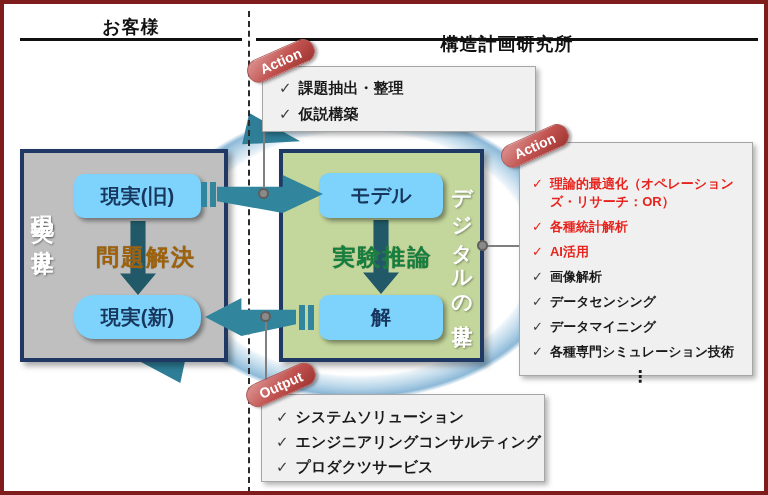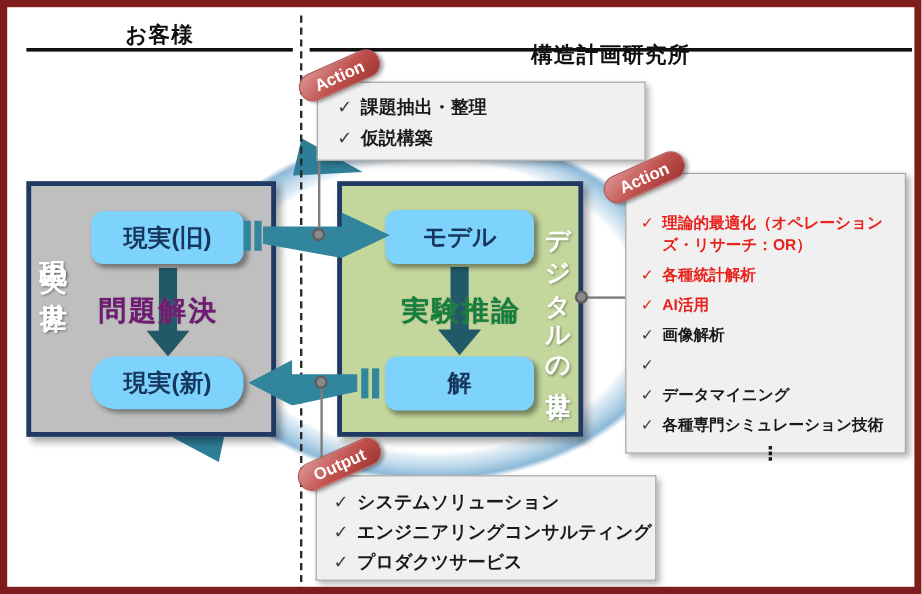--- a/index.html
+++ b/index.html
@@ -1,17 +1,17 @@
 <!DOCTYPE html>
 <html><head>
 <meta charset="utf-8">
 <style>
   * { margin:0; padding:0; box-sizing:border-box; }
   body { background:#fff; font-family:"Liberation Sans","DejaVu Sans",sans-serif; }
-  .stage { position:relative; width:768px; height:495px; background:#ffffff; border:6px solid #7f1d1d; overflow:hidden; }
+  .stage { position:relative; width:768px; height:495px; background:#ffffff; border:4px solid #7f1d1d; overflow:hidden; }
 
   
   .htitle { position:absolute; font-size:18px; font-weight:bold; color:#111; text-align:center; letter-spacing:1px; }
   .hline  { position:absolute; height:3px; background:#111; top:34px; }
   .divider { position:absolute; left:244px; top:7px; height:482px; width:0; border-left:2px dashed #2b2b2b; z-index:2; }
 
   
   .ring { position:absolute; left:147px; top:103px; width:416px; height:293px; border-radius:50%; z-index:1;
           background: radial-gradient(closest-side, rgba(255,255,255,0) 83%, #e7f1f8 85%, #bcd8ea 91%, #8db9d8 97%, rgba(141,185,216,0) 100%); }
   .tri-top { position:absolute; left:241px; top:115px; width:0; height:0; z-index:1;
@@ -29,21 +29,21 @@
   .vlabel.digital { left:444px; top:170px; font-size:21px; }
 
   .node { position:absolute; background:#7dd3fc; border-radius:10px; box-shadow:3px 3px 4px rgba(0,0,0,0.4);
           display:flex; align-items:center; justify-content:center; font-size:20px; font-weight:bold; color:#17365d; z-index:4; }
   .node.old   { left:70px;  top:170px; width:127px; height:44px; }
   .node.new   { left:70px;  top:291px; width:127px; height:44px;border-radius:20px; }
   .node.model { left:315px; top:169px; width:124px; height:45px; }
   .node.sol   { left:315px; top:291px; width:124px; height:45px; }
 
   .proc { position:absolute; font-size:23px; font-weight:bold; letter-spacing:2px; text-align:center; z-index:5; }
-  .proc.real    { left:4px;  top:238px; width:244px; color:#701a75; text-shadow:0 0 1px #6f6f6f; }
+  .proc.real    { left:20px;  top:238px; width:244px; color:#a16207; text-shadow:0 0 1px #6f6f6f; }
   .proc.digital { left:277px; top:238px; width:203px; color:#15803d; text-shadow:0 0 1px #707a5c; }
 
   
   .down-arrow { position:absolute; width:36px; height:74px; background:#215968; z-index:4;
                 clip-path:polygon(29% 0, 71% 0, 71% 71%, 100% 71%, 50% 100%, 0 71%, 29% 71%); }
   .down-arrow.real    { left:116px; top:217px; }
   .down-arrow.digital { left:359px; top:216px; }
   .flow { position:absolute; background:#31859c; z-index:5; }
   .flow.right { left:213px; top:171px; width:106px; height:38px;
                 clip-path:polygon(0 31%, 62% 31%, 62% 0, 100% 50%, 62% 100%, 0 69%); }
@@ -142,20 +142,21 @@
     <div class="row red">
       <span class="chk">✓</span>
       <span class="txt">AI活用</span>
     </div>
     <div class="row">
       <span class="chk">✓</span>
       <span class="txt">画像解析</span>
     </div>
     <div class="row">
       <span class="chk">✓</span>
+      <span class="txt">データセンシング</span>
     </div>
     <div class="row">
       <span class="chk">✓</span>
       <span class="txt">データマイニング</span>
     </div>
     <div class="row">
       <span class="chk">✓</span>
       <span class="txt">各種専門シミュレーション技術</span>
     </div>
     <div class="ellipsis-row">⋮</div>

